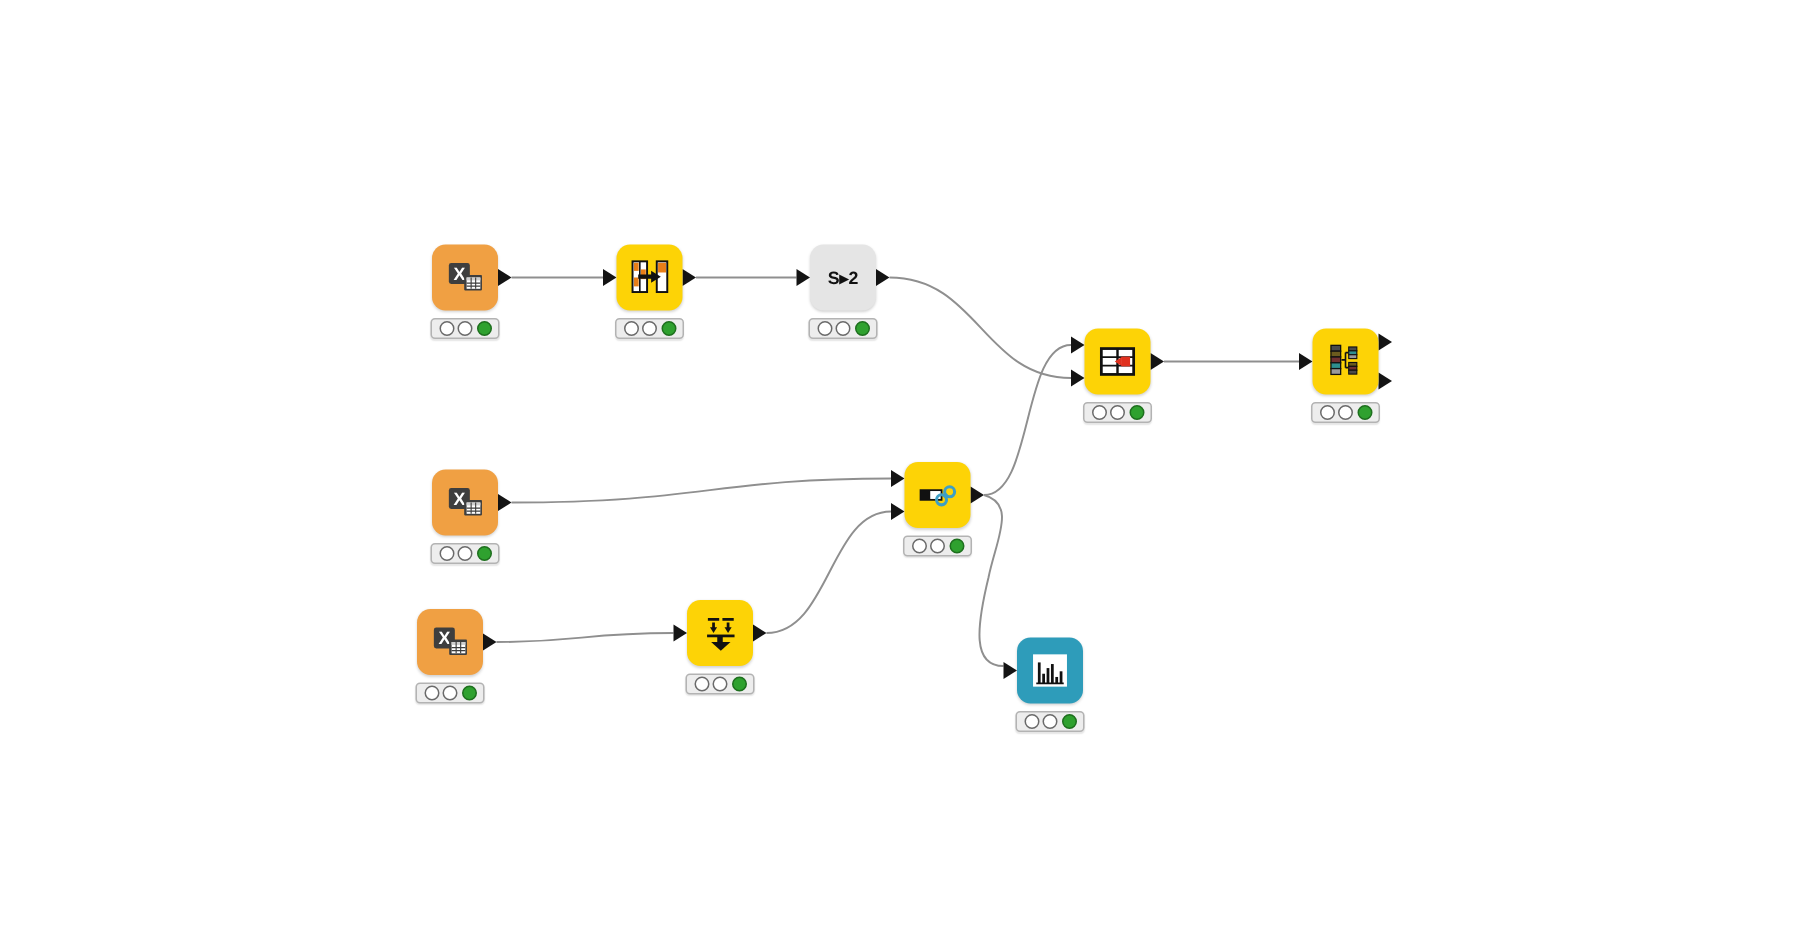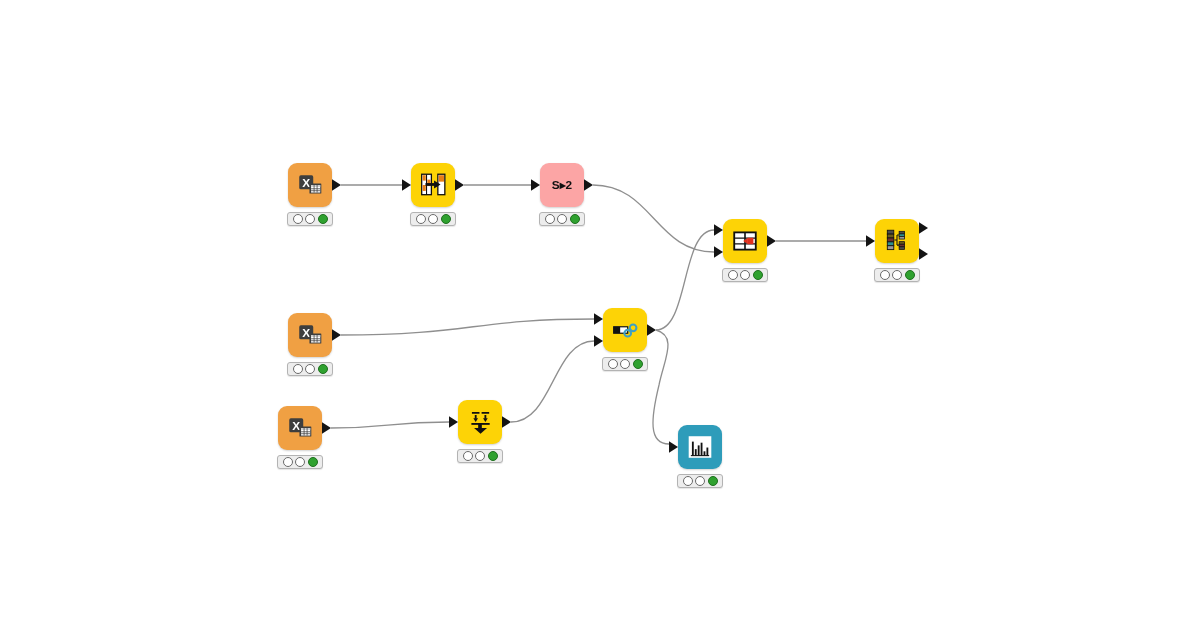--- a/index.html
+++ b/index.html
@@ -84,21 +84,21 @@
    <line x1="6" y1="12.5" x2="14.5" y2="12.5" stroke="#111" stroke-width="2.6"></line>
    <polygon points="14,8.8 20,12.5 14,16.2" fill="#111"></polygon>
   </svg>
         </span>
       </div>
       <div class="traffic" style="left: 410px; top: 212px;">
         <span class="lamp idle"></span>
         <span class="lamp idle"></span>
         <span class="lamp green"></span>
       </div>
-      <div class="node" style="left: 540px; top: 163px; background: #fca5a5;">
+      <div class="node" style="left: 540px; top: 163px; background: #e5e5e5;">
         <span style="display: flex;">
           <svg viewBox="0 0 26 26" width="28" height="28">
    <text x="13" y="17" font-size="11" font-weight="bold" fill="#111" text-anchor="middle" font-family="'Liberation Sans',sans-serif">S▸2</text>
   </svg>
         </span>
       </div>
       <div class="traffic" style="left: 539px; top: 212px;">
         <span class="lamp idle"></span>
         <span class="lamp idle"></span>
         <span class="lamp green"></span>

